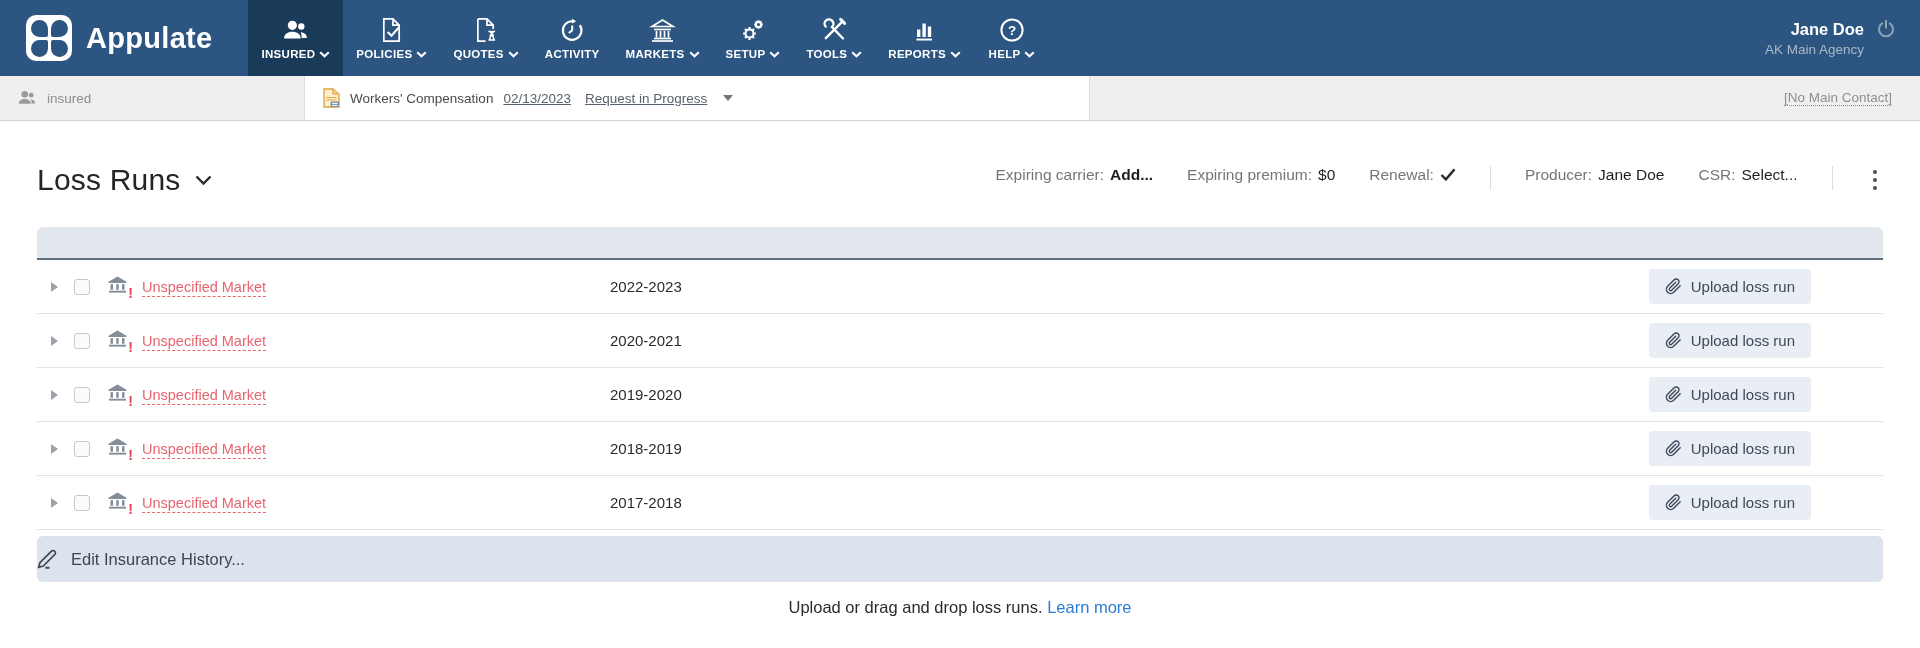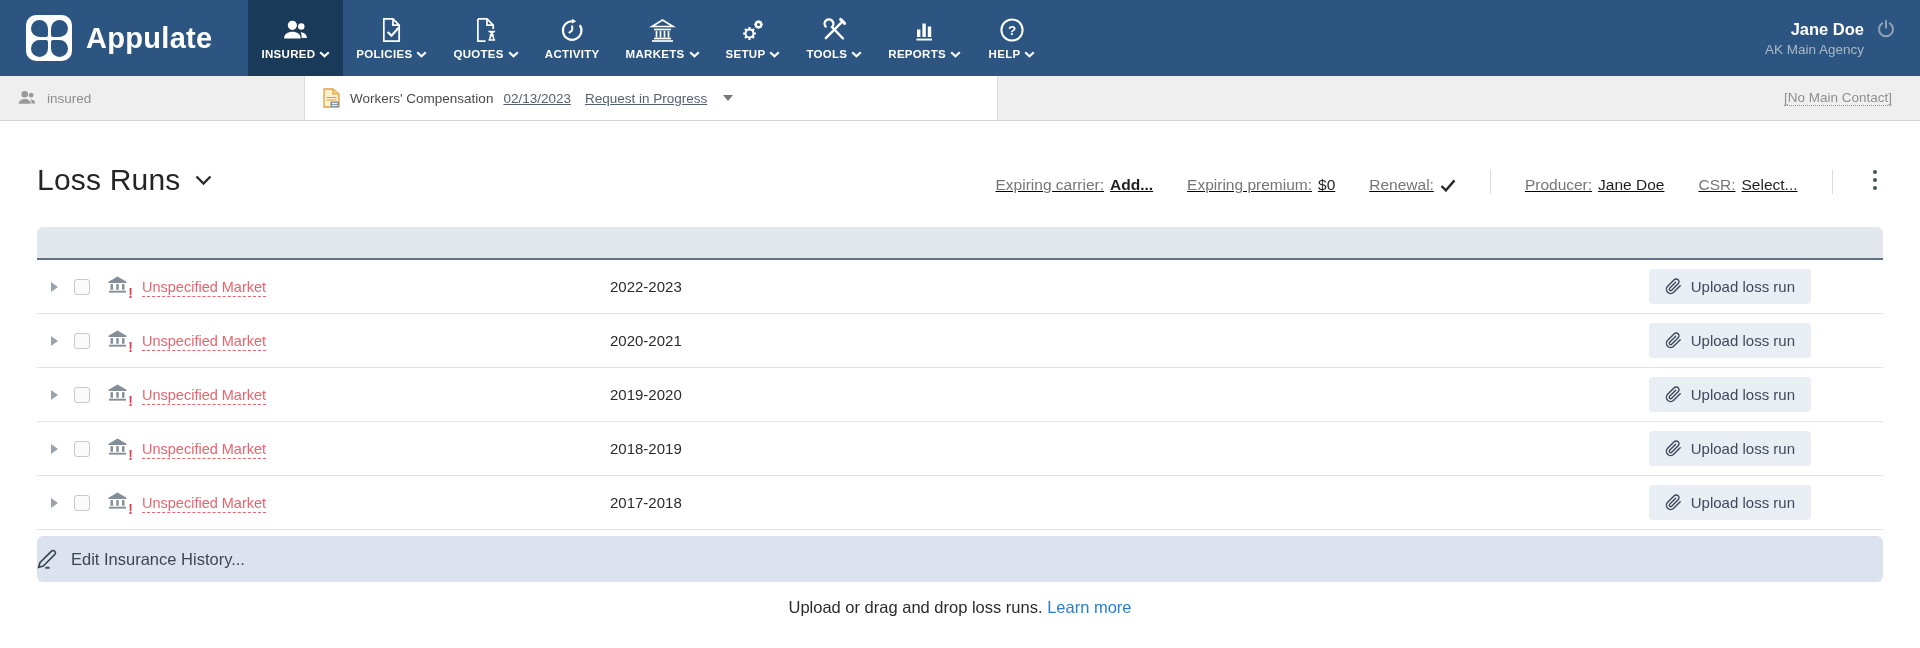--- a/index.html
+++ b/index.html
@@ -33,36 +33,36 @@
   .user-name-row { display:flex; align-items:center; justify-content:flex-end; gap:12px; }
   .user-name { color:#fff; font-size:16.5px; font-weight:700; }
   .power { color:#8ea2b5; display:flex; cursor:pointer; }
   .user-agency { color:#a9b8c8; font-size:13.5px; margin-top:3px; padding-right:32px; }
 
   
   .subbar { height:45px; display:flex; align-items:stretch; background:#efefef;
     border-bottom:1px solid #d4d4d4; }
   .sub-left { width:305px; display:flex; align-items:center; gap:10px; padding-left:17px;
     border-right:1px solid #dcdcdc; color:#8d8d8d; font-size:13.5px; }
-  .sub-doc { width:693px; background:#fff; display:flex; align-items:center; gap:10px;
+  .sub-doc { width:785px; background:#fff; display:flex; align-items:center; gap:10px;
     padding:0 18px; border-right:1px solid #dcdcdc; cursor:pointer; }
   .doc-name { color:#4a4a4a; font-size:13.5px; }
   .doc-link { color:#55616e; font-size:13.5px; text-decoration:underline; cursor:pointer; }
   .doc-caret { width:0; height:0; border-left:5px solid transparent; border-right:5px solid transparent;
     border-top:6px solid #777; margin-left:6px; }
   .sub-right { flex:1; display:flex; align-items:center; justify-content:flex-end; padding-right:28px; }
   .no-contact { color:#8f8f8f; font-size:13.5px; border-bottom:1px dotted #8f8f8f; cursor:pointer; }
 
   
   .content { padding:0 37px; }
   .page-head { display:flex; align-items:center; justify-content:space-between;
     padding:42px 0 30px 0; }
   .page-title { display:flex; align-items:center; gap:14px; cursor:pointer; }
   .page-title h1 { font-size:30px; font-weight:400; color:#252525; letter-spacing:.2px; }
-  .meta { display:flex; align-items:flex-end; gap:34px; font-size:15.5px;text-decoration:underline; }
+  .meta { display:flex; align-items:flex-start; gap:34px; font-size:15.5px; }
   .meta-label { color:#767676; }
   .meta-value { color:#1f1f1f; }
   .meta-value.bold { font-weight:700; }
   .meta-pair { display:flex; gap:6px; align-items:center; cursor:pointer; white-space:nowrap; }
   .vdiv { width:1px; height:24px; background:#dcdcdc; }
   .kebab { display:flex; flex-direction:column; gap:3.5px; padding:4px 6px; cursor:pointer; }
   .kebab i { width:4.5px; height:4.5px; border-radius:50%; background:#44505e; }
 
   
   .lr-table { width:1846px; }

